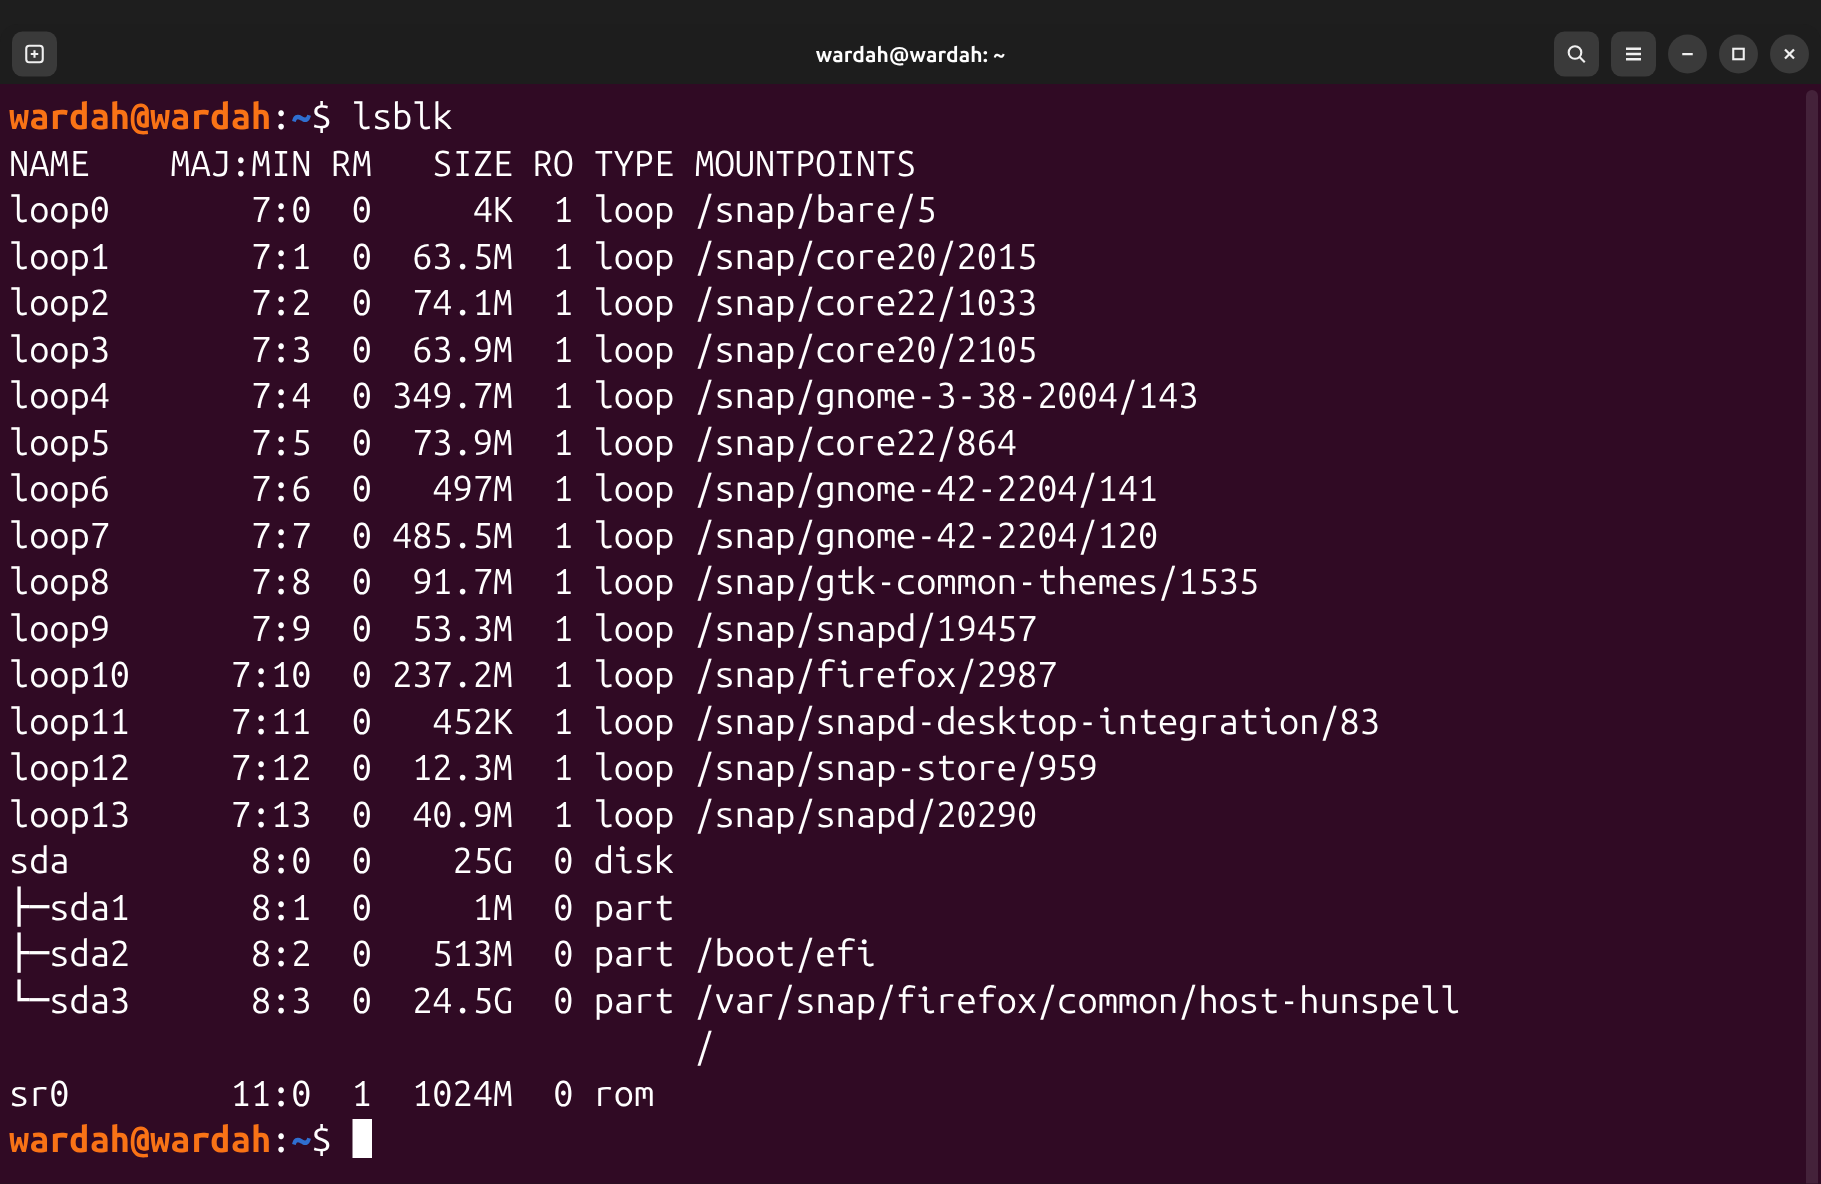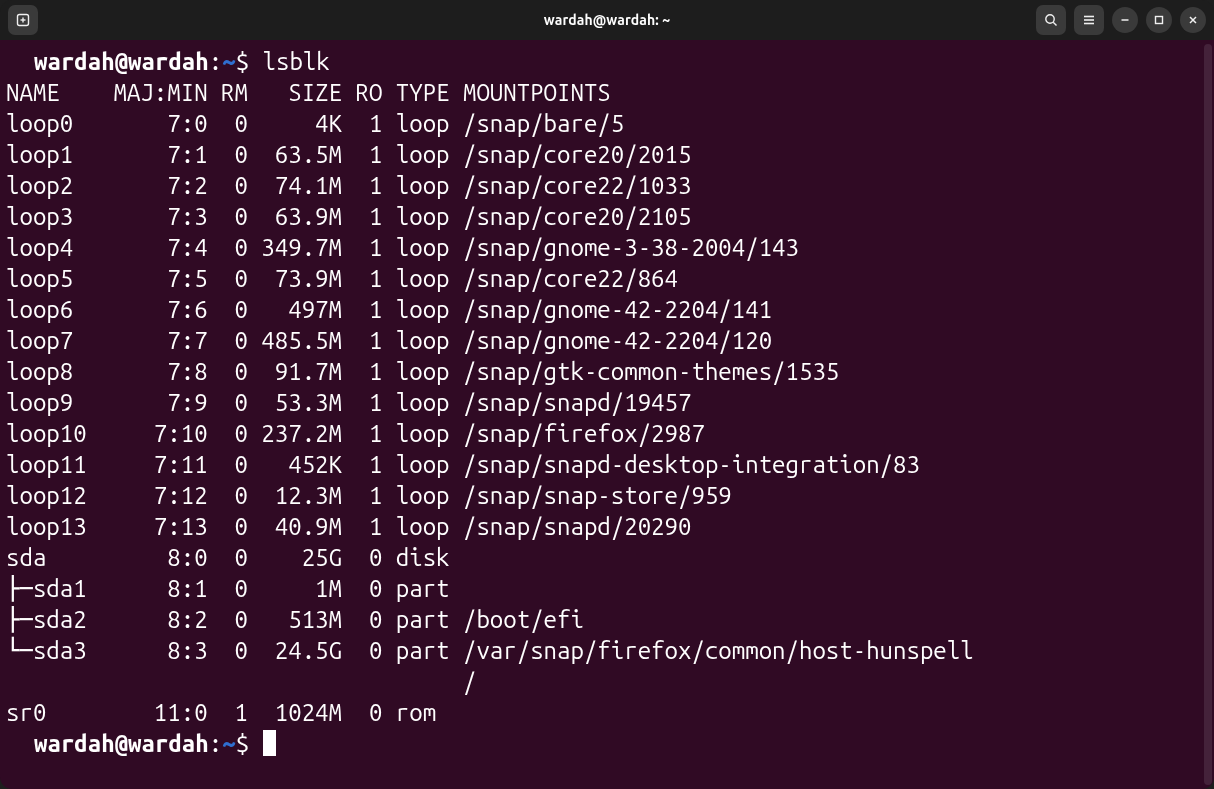--- a/index.html
+++ b/index.html
@@ -13,20 +13,21 @@
   }
   .titlebar {
     height: 40px;
     background: #1d1d1d;
     display: flex;
     align-items: center;
     justify-content: space-between;
     padding: 12px 8px;
     border-top-left-radius: 12px;
     border-top-right-radius: 12px;
+    margin-top: 16px;
   }
   .titlebar-left, .titlebar-right { display: flex; align-items: center; gap: 8px; min-width: 200px; }
   .titlebar-right { justify-content: flex-end; }
   .title {
     color: #fefefe;
     font-family: Ubuntu, "Segoe UI", sans-serif;
     font-size: 14px;
     font-weight: 600;
     letter-spacing: .1px;
   }
@@ -64,21 +65,21 @@
     border-radius: 4px;
   }
   pre.term {
     font-family: "Ubuntu Mono", "DejaVu Sans Mono", Consolas, monospace;
     font-size: 24px;
     line-height: 31px;
     color: #ffffff;
     white-space: pre;
     letter-spacing: 0px;
   }
-  .ps-green { color: #ffffff; font-weight: bold; margin-left: 28px; }
+  .ps-green { color: #f97316; font-weight: bold; }
   .ps-blue  { color: #2f6fd0; font-weight: bold; }
   .cursor {
     display: inline-block;
     width: 13px; height: 26px;
     background: #ffffff;
     vertical-align: -4px;
   }
   .row { display:block; }
 </style>
 </head>

